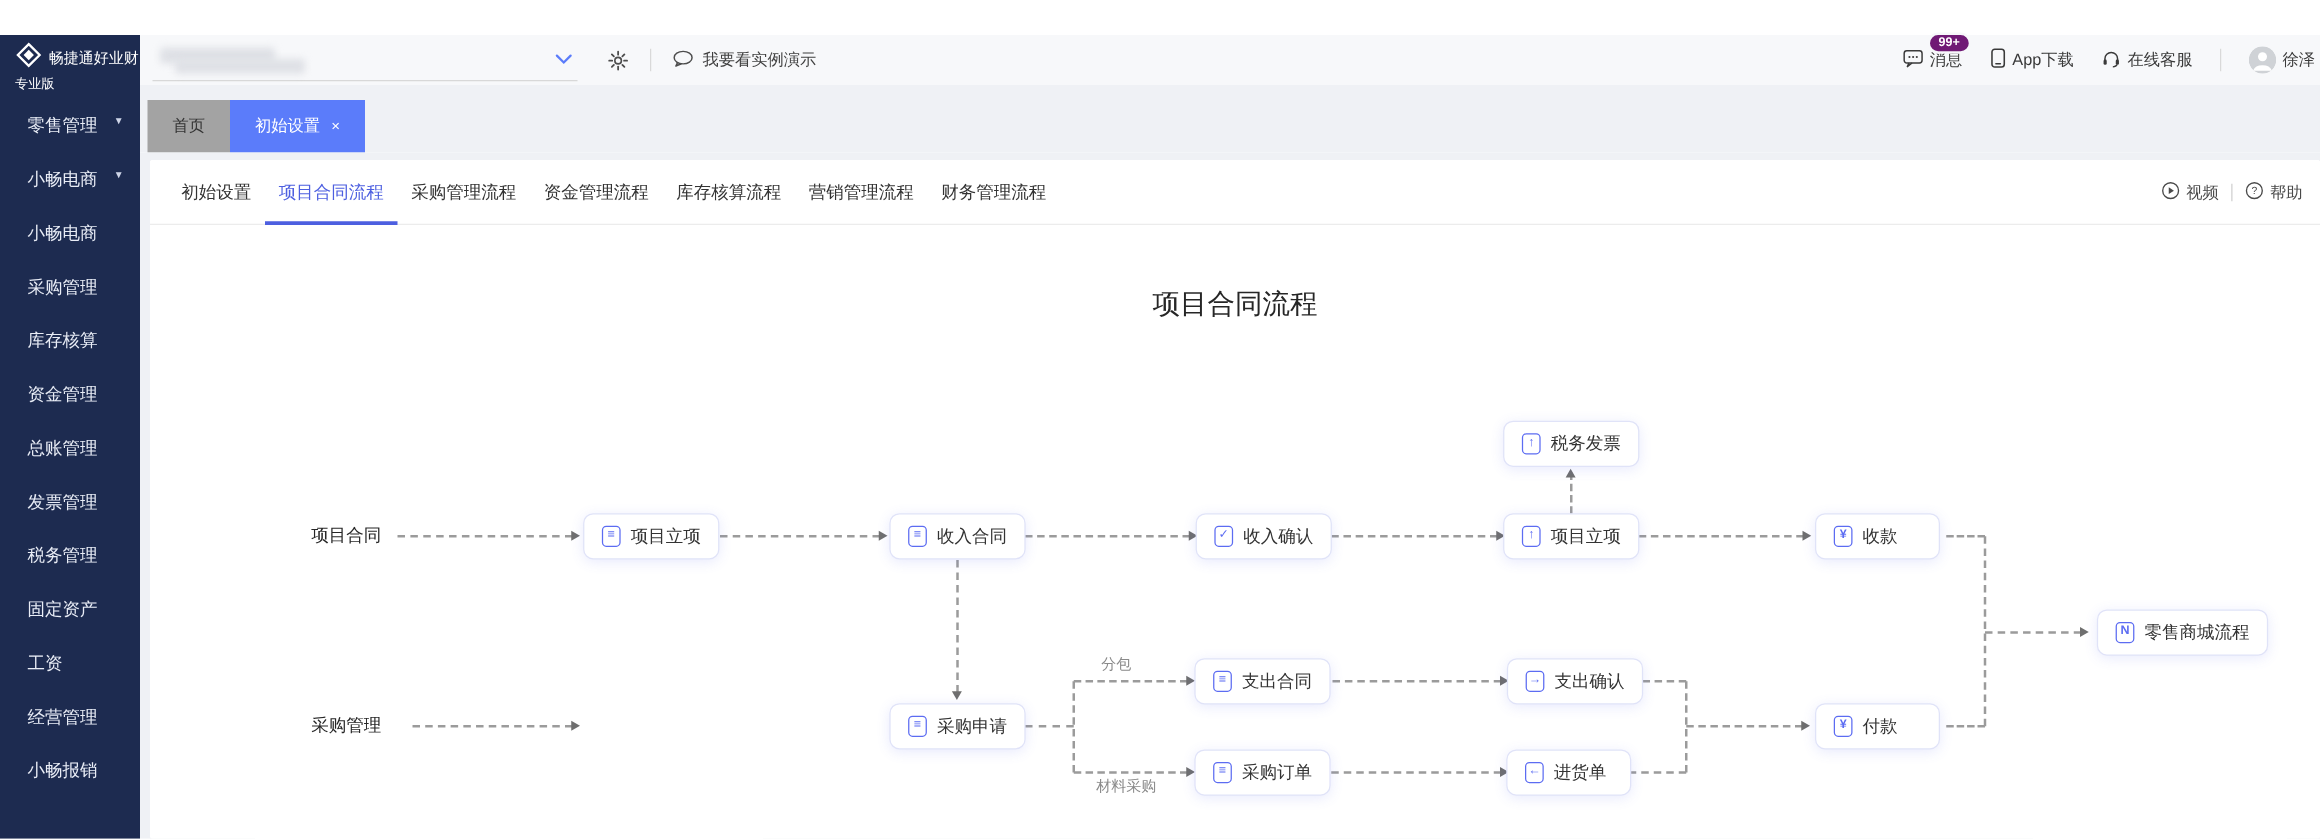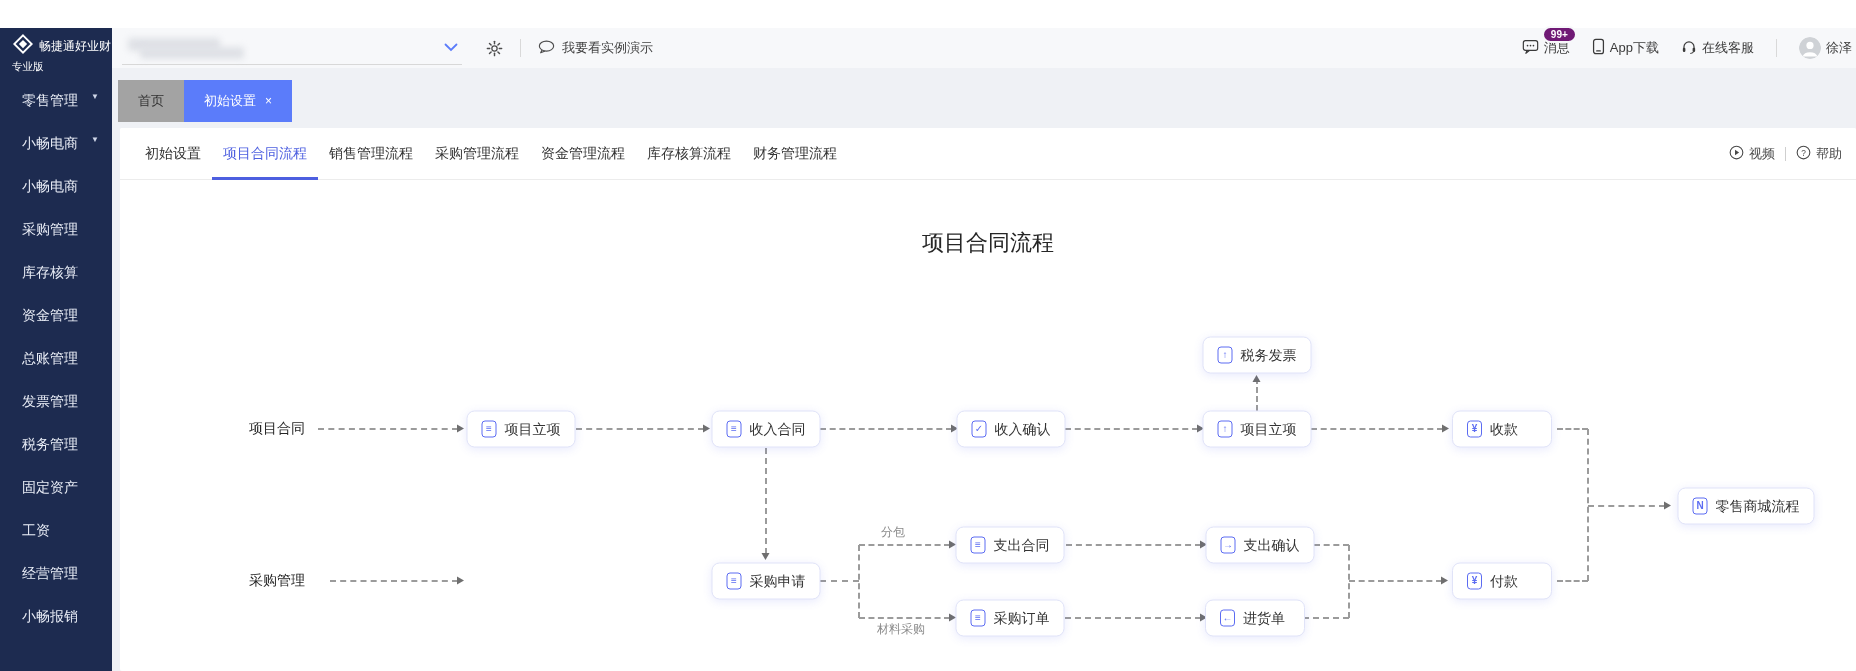--- a/index.html
+++ b/index.html
@@ -245,24 +245,24 @@
           <span class="close">×</span>
         </div>
       </div>
 
     <div class="content">
       <div class="panel">
         <div class="nav-row">
           <div id="nav-tabs" style="display:flex">
               <div class="nav-tab">初始设置</div>
               <div class="nav-tab active">项目合同流程</div>
-              <div class="nav-tab">销售管理流程</div>
               <div class="nav-tab">采购管理流程</div>
               <div class="nav-tab">资金管理流程</div>
               <div class="nav-tab">库存核算流程</div>
+              <div class="nav-tab">营销管理流程</div>
               <div class="nav-tab">财务管理流程</div>
             </div>
           <div class="nav-right">
             <span class="mini">
               <span>
                 <svg width="15" height="15" viewBox="0 0 18 18">
                   <circle cx="9" cy="9" r="7.6" fill="none" stroke="#4a4a4a" stroke-width="1.3"></circle>
                   <path d="M7.2 5.8 L12.2 9 L7.2 12.2 Z" fill="#4a4a4a"></path>
                 </svg>
               </span>

